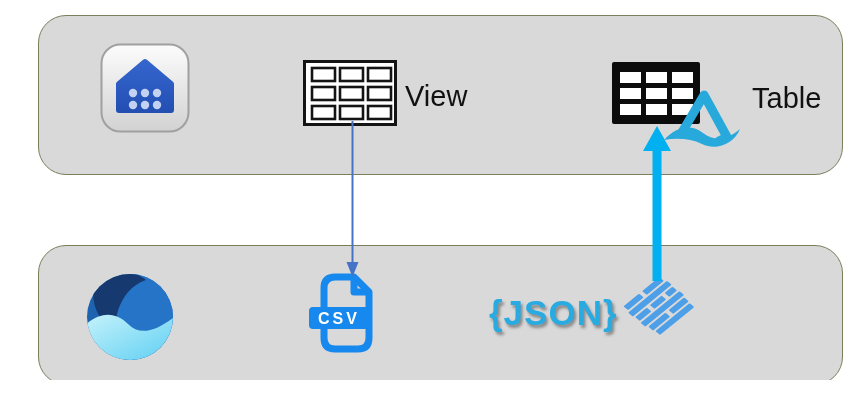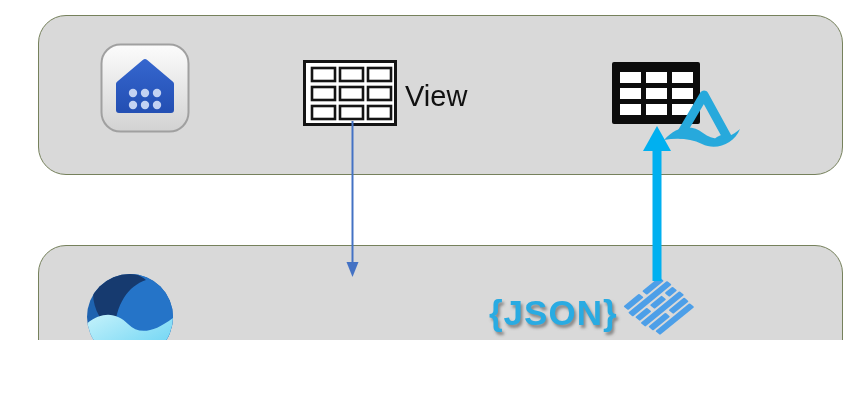--- a/index.html
+++ b/index.html
@@ -1,17 +1,17 @@
 <!DOCTYPE html>
 <html><head>
 <meta charset="utf-8">
 <style>
   html,body{margin:0;padding:0;background:#ffffff;}
   .stage{
-    position:relative;width:859px;height:340px;overflow:hidden;
+    position:relative;width:859px;height:380px;overflow:hidden;
     font-family:"Liberation Sans",sans-serif;background:#ffffff;
   }
   .band{
     position:absolute;left:38px;width:805px;border-radius:28px;
     background:#d9d9d9;border:1.5px solid #76815c;box-sizing:border-box;
   }
   .band.top{top:15px;height:160px;}
   .band.bottom{top:245px;height:140px;}
   .abs{position:absolute;}
   .label{
@@ -96,20 +96,21 @@
     </svg>
   </div>
 
   <div class="abs" style="left:663px;top:88px;">
     <svg width="84" height="64" viewBox="0 0 84 64">
       <path d="M18 46 L41 7 L64 49 L56 53" fill="none" stroke="#27a9dc" stroke-width="9" stroke-linecap="round" stroke-linejoin="round"></path>
       <path d="M1 52 C 14 38, 28 36, 40 45 C 52 54, 64 52, 77 41 C 71 56, 53 63, 39 56 C 27 50, 13 50, 1 52 Z" fill="#27a9dc"></path>
     </svg>
   </div>
 
+  <div class="label" style="left:752px;top:81px;">Table</div>
 
   <div class="abs" style="left:84px;top:270px;">
     <svg width="92" height="92" viewBox="0 0 92 92">
       <defs>
         <clipPath id="purviewClip">
             <circle cx="46" cy="47" r="43"></circle>
           </clipPath>
         <linearGradient id="purviewWave" x1="0" y1="0" x2="1" y2="1">
           <stop offset="0" stop-color="#c8f3fb"></stop>
           <stop offset="1" stop-color="#58cdf2"></stop>
@@ -117,20 +118,28 @@
       </defs>
       <g clip-path="url(#purviewClip)">
         <rect x="0" y="0" width="92" height="92" fill="#1e63b0"></rect>
         <path d="M46 2 C 70 2, 92 18, 92 48 L 92 92 L 40 92 C 30 60, 30 20, 46 2 Z" fill="#2574c8"></path>
         <path d="M10 16 C 22 0, 48 -2, 62 10 C 44 16, 32 34, 30 62 C 16 52, 6 34, 10 16 Z" fill="#163a6f"></path>
         <path d="M-2 58 C 16 40, 32 42, 44 54 C 56 66, 72 62, 94 44 L 94 94 L -2 94 Z" fill="url(#purviewWave)"></path>
       </g>
     </svg>
   </div>
 
+  <div class="abs" style="left:306px;top:271px;">
+    <svg width="78" height="84" viewBox="0 0 78 84">
+      <path d="M48 6 H29 Q18 6 18 17 V67 Q18 78 29 78 H52 Q63 78 63 67 V21 Z" fill="none" stroke="#1788ee" stroke-width="7" stroke-linejoin="round"></path>
+      <path d="M48 6 V21 H63" fill="none" stroke="#1788ee" stroke-width="7" stroke-linejoin="round"></path>
+      <rect x="3" y="36" width="60" height="22" rx="4" fill="#1788ee"></rect>
+      <text x="33" y="53" text-anchor="middle" font-family="Liberation Sans, sans-serif" font-size="16" font-weight="bold" letter-spacing="3" fill="#ffffff">CSV</text>
+    </svg>
+  </div>
 
   <div class="json-label" style="left:441px;top:293px;">{JSON}</div>
 
   <div class="abs" style="left:617px;top:272px;">
     <svg width="86" height="72" viewBox="0 0 86 72">
       <g transform="translate(43,35) scale(0.55,0.45) rotate(-45)" fill="#4d9fe8">
         <rect x="-46" y="-48" width="40" height="12" rx="2"></rect>
           <rect x="2" y="-48" width="44" height="12" rx="2"></rect>
         <rect x="-50" y="-32" width="100" height="12" rx="2"></rect>
         <rect x="-48" y="-16" width="30" height="12" rx="2"></rect>

